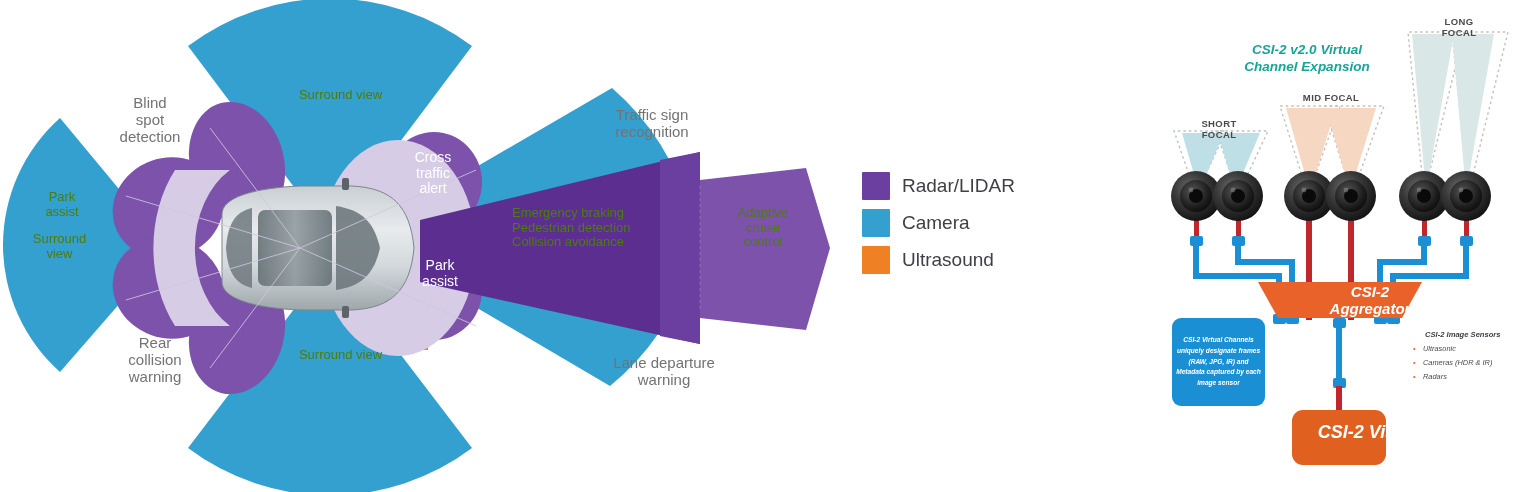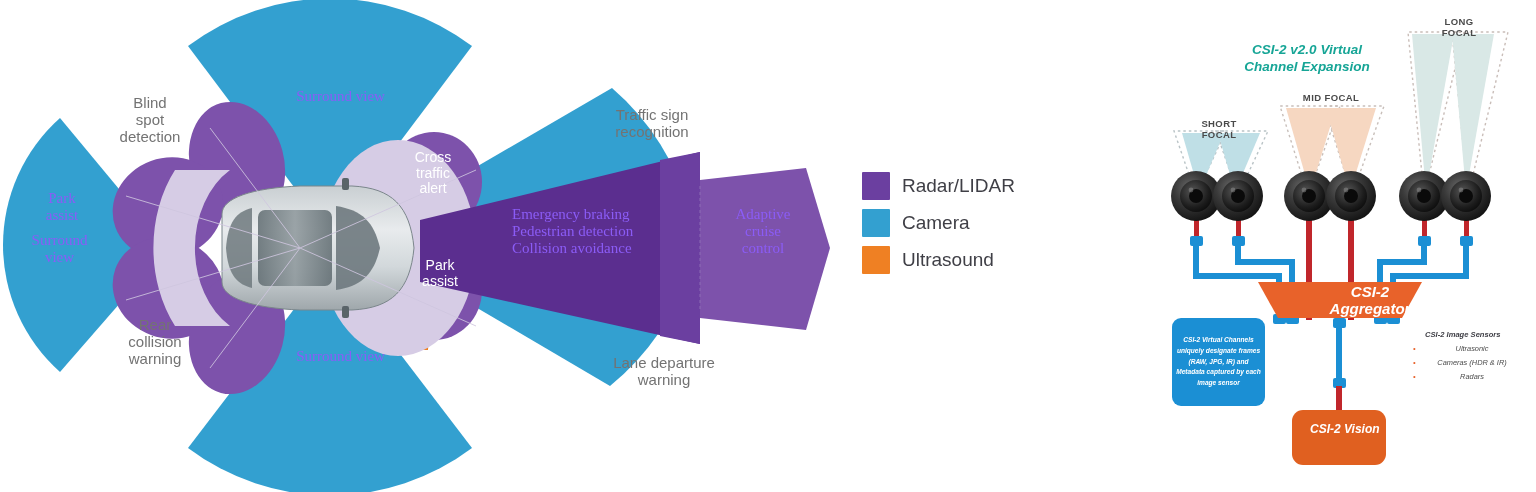--- a/index.html
+++ b/index.html
@@ -7,21 +7,21 @@
        font-family:"Liberation Sans",sans-serif;}
   .panel{position:absolute;top:0;height:492px;}
   #adas-panel{left:0;width:1140px;}
   #csi-panel{left:1140px;width:396px;}
 
   svg{display:block;}
 
   .lbl{position:absolute;font-family:"Liberation Sans",sans-serif;
        line-height:1.12;text-align:center;white-space:pre-line;}
   .lbl-dark{color:#737373;font-size:15px;}
-  .lbl-white{color:#8b5cf6;font-size:15px;font-family:Liberation Serif, serif;}
+  .lbl-white{color:#4d7c0f;font-size:13px;}
   .lbl-white-sm{color:#ffffff;font-size:14px;}
 
   
   #legend{position:absolute;left:862px;top:172px;}
   .leg-row{display:flex;align-items:center;margin-bottom:9px;}
   .leg-sw{width:28px;height:28px;margin-right:12px;border-radius:1px;}
   .leg-txt{font-size:19px;color:#3f3f46;}
 
   
   .csi-title{position:absolute;left:92px;top:42px;width:150px;text-align:center;
@@ -29,28 +29,28 @@
   .focal-lbl{position:absolute;font-size:9.5px;font-weight:bold;color:#4a4a4a;
      letter-spacing:.4px;text-align:center;}
   .vc-box{position:absolute;left:32px;top:318px;width:93px;height:88px;
      background:#1b8fd4;border-radius:9px;display:flex;align-items:center;
      justify-content:center;padding:4px;box-sizing:border-box;}
   .vc-txt{color:#ffffff;font-size:6.6px;font-style:italic;font-weight:bold;
      text-align:center;line-height:1.62;}
   .sensors{position:absolute;left:265px;top:330px;width:120px;}
   .sensors-h{font-size:7.6px;font-weight:bold;font-style:italic;color:#3f3f46;
      margin-bottom:5px;padding-left:20px;}
-  .sensors ul{margin:4px;padding-left:14px;list-style:none;text-align:center;}
+  .sensors ul{margin:4px;padding-left:14px;list-style:none;}
   .sensors li{font-size:7.4px;font-style:italic;color:#4a4a4a;margin-bottom:5px;
      position:relative;}
   .sensors li:before{content:"\2022";color:#e8622a;position:absolute;left:-10px;}
   .agg-txt{position:absolute;left:170px;top:283px;width:120px;text-align:center;
      color:#ffffff;font-size:15px;font-weight:bold;font-style:italic;}
-  .vis-txt{position:absolute;left:170px;top:422px;width:120px;
-     color:#ffffff;font-size:12px;font-weight:bold;font-style:italic;}
+  .vis-txt{position:absolute;left:170px;top:422px;width:120px;text-align:center;
+     color:#ffffff;font-size:18px;font-weight:bold;font-style:italic;}
 </style>
 </head>
 <body>
 
 <div class="panel" id="adas-panel">
 
   <svg width="1140" height="492" viewBox="0 0 1140 492">
     <defs>
       <linearGradient id="carbody" x1="0" y1="0" x2="0" y2="1">
         <stop offset="0%" stop-color="#c9cfd2"></stop>
@@ -140,21 +140,21 @@
   <div class="lbl lbl-white" style="left:12px;  top:232px; width:95px;">Surround
 view</div>
   <div class="lbl lbl-white" style="left:512px; top:206px; width:215px; text-align:left;">Emergency braking
 Pedestrian detection
 Collision avoidance</div>
   <div class="lbl lbl-white" style="left:718px; top:206px; width:90px;">Adaptive
 cruise
 control</div>
   <div class="lbl lbl-white-sm" style="left:405px; top:258px; width:70px;">Park
 assist</div>
-  <div class="lbl lbl-dark" style="left:100px; top:317px; width:110px;">Rear
+  <div class="lbl lbl-dark" style="left:100px; top:335px; width:110px;">Rear
 collision
 warning</div>
   <div class="lbl lbl-white" style="left:258px; top:348px; width:165px;">Surround view</div>
   <div class="lbl lbl-dark" style="left:594px; top:355px; width:140px;">Lane departure
 warning</div>
 
   <div id="legend">
     <div class="leg-row">
       <span class="leg-sw" style="background:#6b3fa0;"></span>
       <span class="leg-txt">Radar/LIDAR</span>

